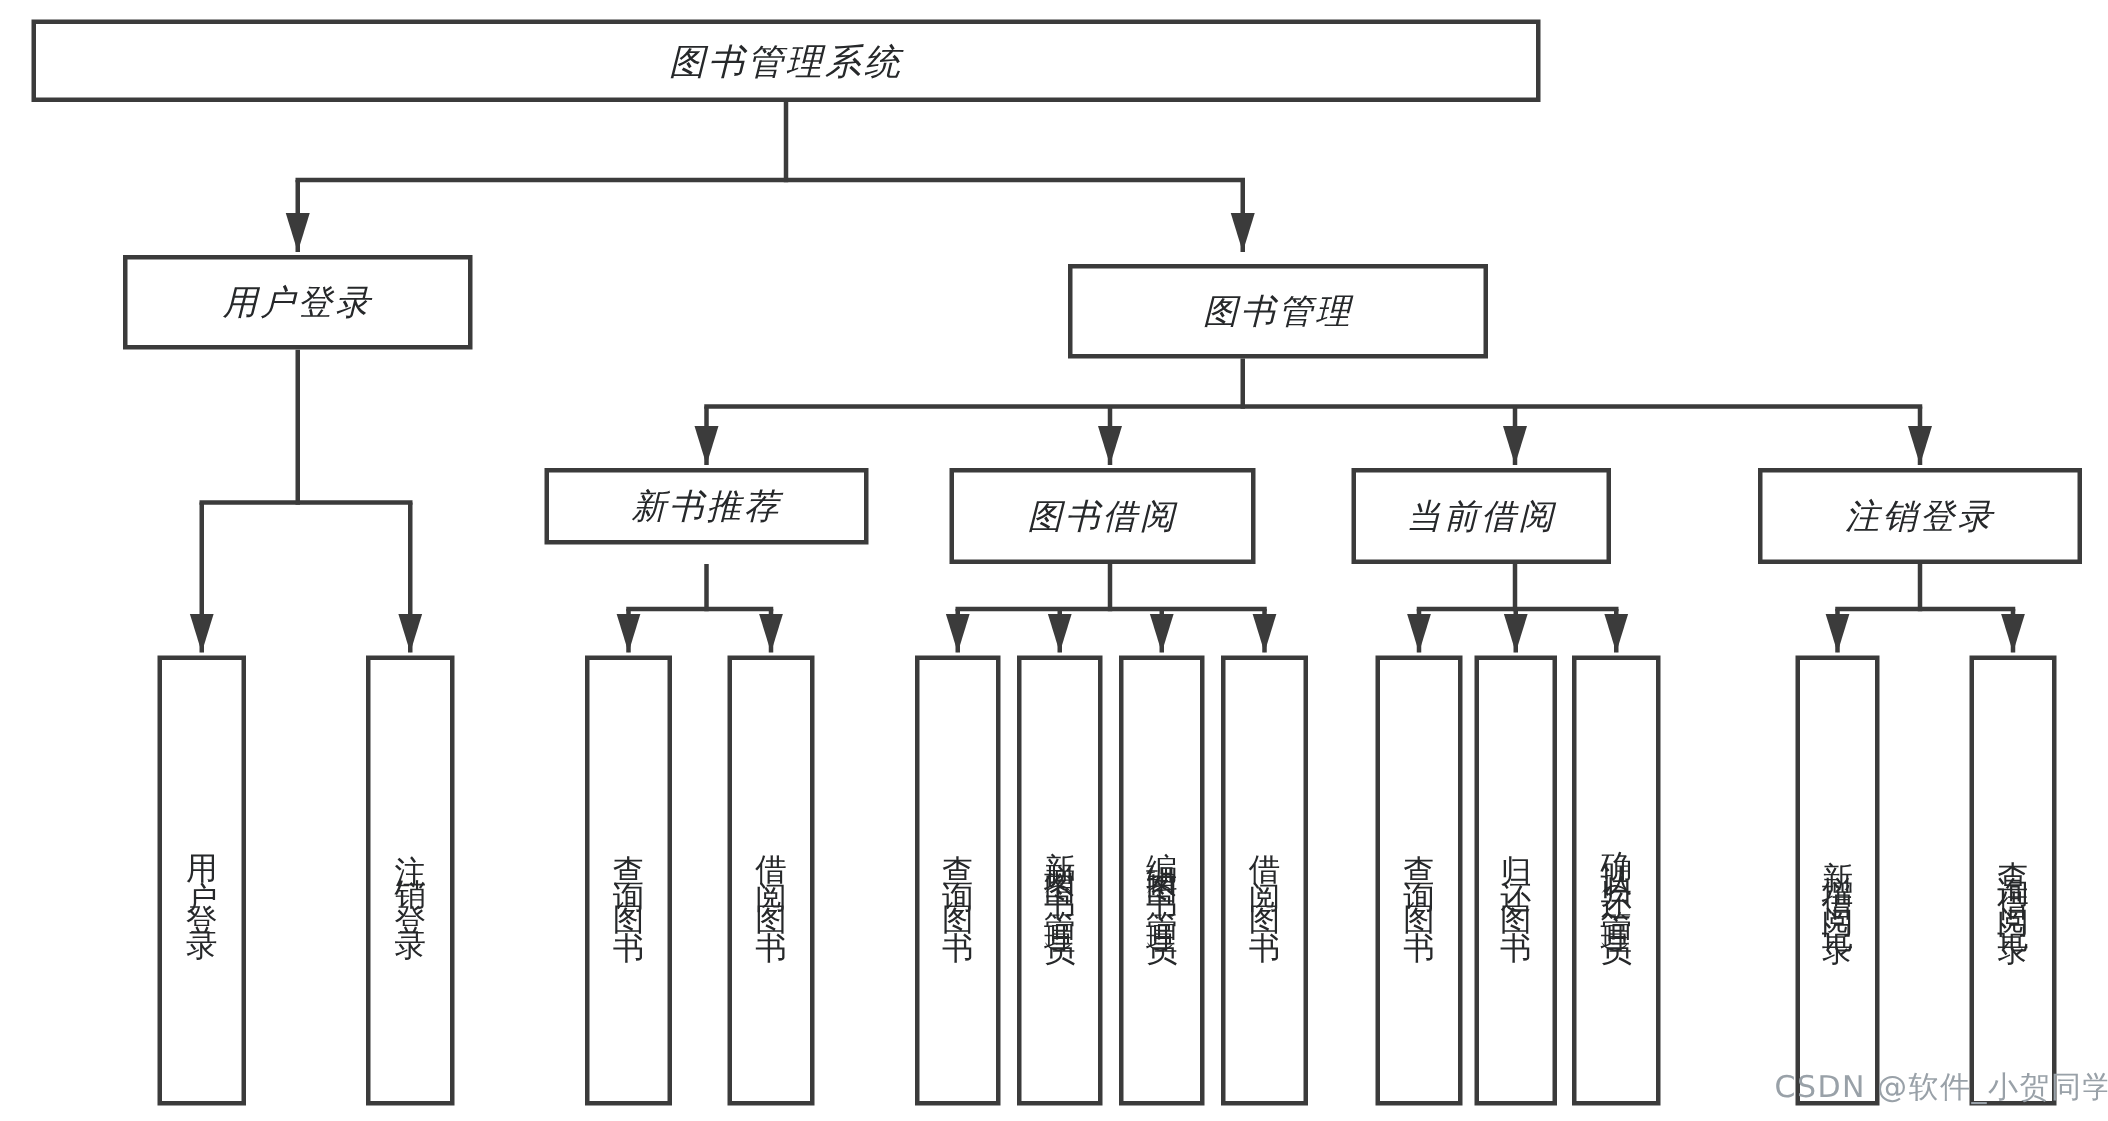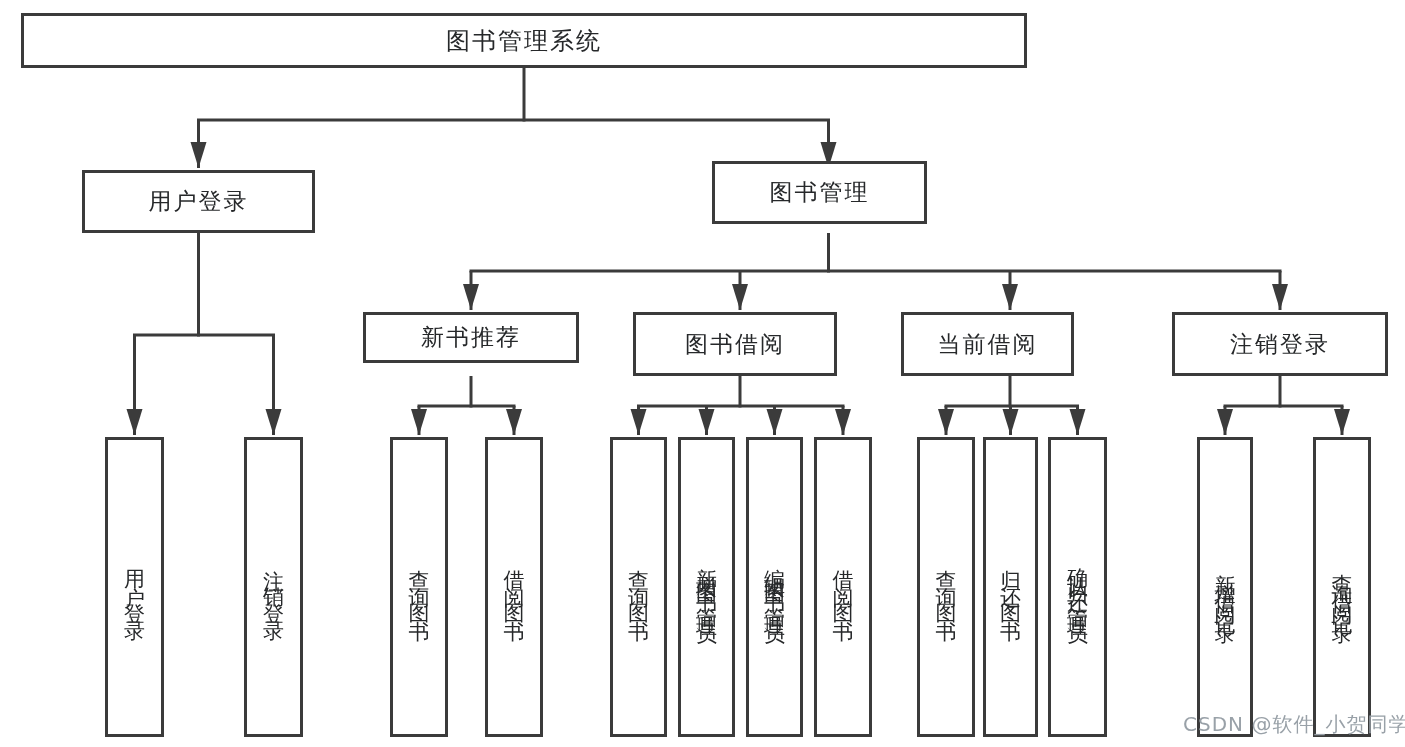--- a/index.html
+++ b/index.html
@@ -27,20 +27,21 @@
     align-items:center;
     justify-content:center;
     z-index:2;
   }
   .h-node span{
     color:var(--text);
     font-size:23px;
     font-weight:500;
     letter-spacing:2px;
     white-space:nowrap;
+    font-style:italic;
   }
   .root-node span{font-size:24px;}
   .v-node span{
     color:var(--text);
     font-size:21px;
     font-weight:500;
     writing-mode:vertical-rl;
     text-orientation:mixed;
     white-space:nowrap;
   }
@@ -107,21 +108,21 @@
     <line x1="1342" y1="406" x2="1342" y2="435" marker-end="url(#ah)"></line>
   </svg>
 
   <div class="node h-node root-node" style="left:21px;top:13px;width:1006px;height:55px">
     <span>图书管理系统</span>
   </div>
 
   <div class="node h-node" style="left:82px;top:170px;width:233px;height:63px">
     <span>用户登录</span>
   </div>
-  <div class="node h-node" style="left:712px;top:161px;width:215px;height:63px">
+  <div class="node h-node" style="left:712px;top:176px;width:280px;height:63px">
     <span>图书管理</span>
   </div>
 
   <div class="node h-node" style="left:363px;top:312px;width:216px;height:51px">
     <span>新书推荐</span>
   </div>
   <div class="node h-node" style="left:633px;top:312px;width:204px;height:64px">
     <span>图书借阅</span>
   </div>
   <div class="node h-node" style="left:901px;top:312px;width:173px;height:64px">

